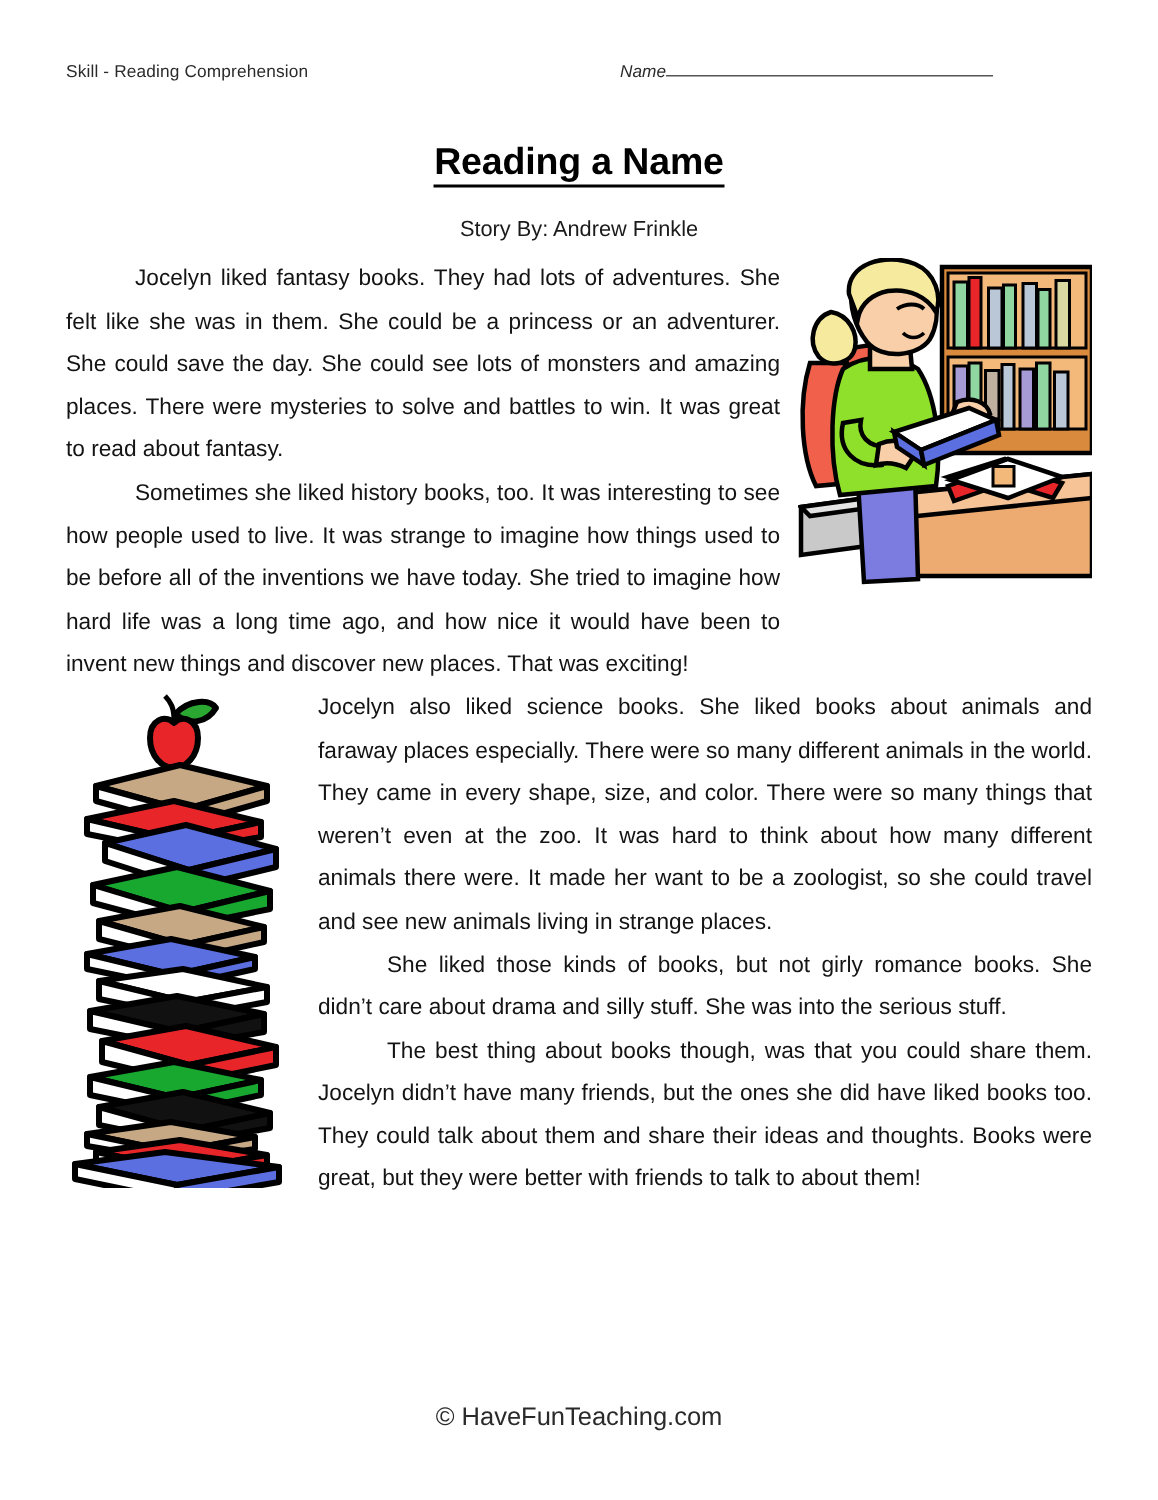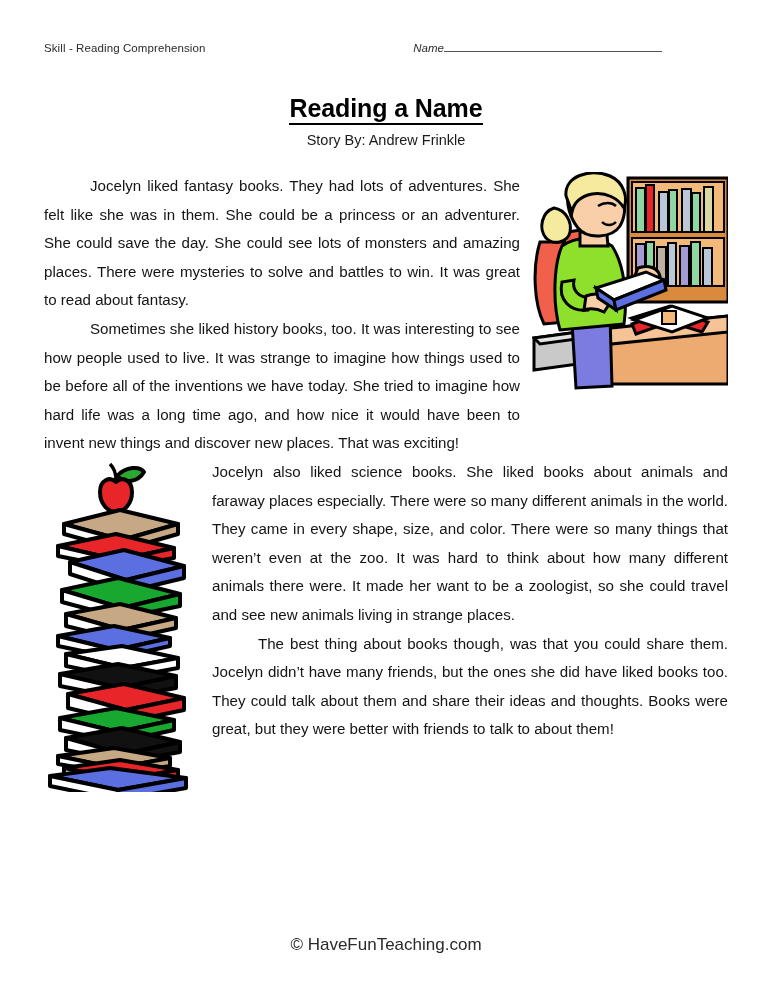--- a/index.html
+++ b/index.html
@@ -67,21 +67,21 @@
     display: inline-block;
     font-size: 25px;
     font-weight: bold;
     letter-spacing: -0.1px;
     color: #000;
     border-bottom: 2.4px solid #000;
     padding-bottom: 1px;
     line-height: 1.12;
   }
   .byline {
-    margin-top: 7px;
+    margin-top: 20px;
     font-size: 14.5px;
     color: #1a1a1a;
   }
 
   
   .story {
     position: absolute;
     top: 172px;
     left: 44px;
     width: 684px;
@@ -282,20 +282,21 @@
           <path d="M78 318 L134 308 L134 316 L78 324 Z" fill="#e8262a"></path>
 
           <path d="M6 314 L66 306 L142 316 L74 328 Z" fill="#5b6fe0"></path>
           <path d="M6 314 L74 328 L74 338 L6 324 Z" fill="#ffffff"></path>
           <path d="M74 328 L142 316 L142 326 L74 338 Z" fill="#5b6fe0"></path>
         </g>
       </svg>
     </div>
 
     <p class="no-indent">Jocelyn also liked science books. She liked books about animals and faraway places especially. There were so many different animals in the world. They came in every shape, size, and color. There were so many things that weren’t even at the zoo. It was hard to think about how many different animals there were. It made her want to be a zoologist, so she could travel and see new animals living in strange places.</p>
+    <p>She liked those kinds of books, but not girly romance books. She didn’t care about drama and silly stuff. She was into the serious stuff.</p>
     <p>The best thing about books though, was that you could share them. Jocelyn didn’t have many friends, but the ones she did have liked books too. They could talk about them and share their ideas and thoughts. Books were great, but they were better with friends to talk to about them!</p>
   </div>
 
   <div class="footer">
     <span class="credit">© HaveFunTeaching.com</span>
   </div>
 
 </div>
 
 </body></html>

